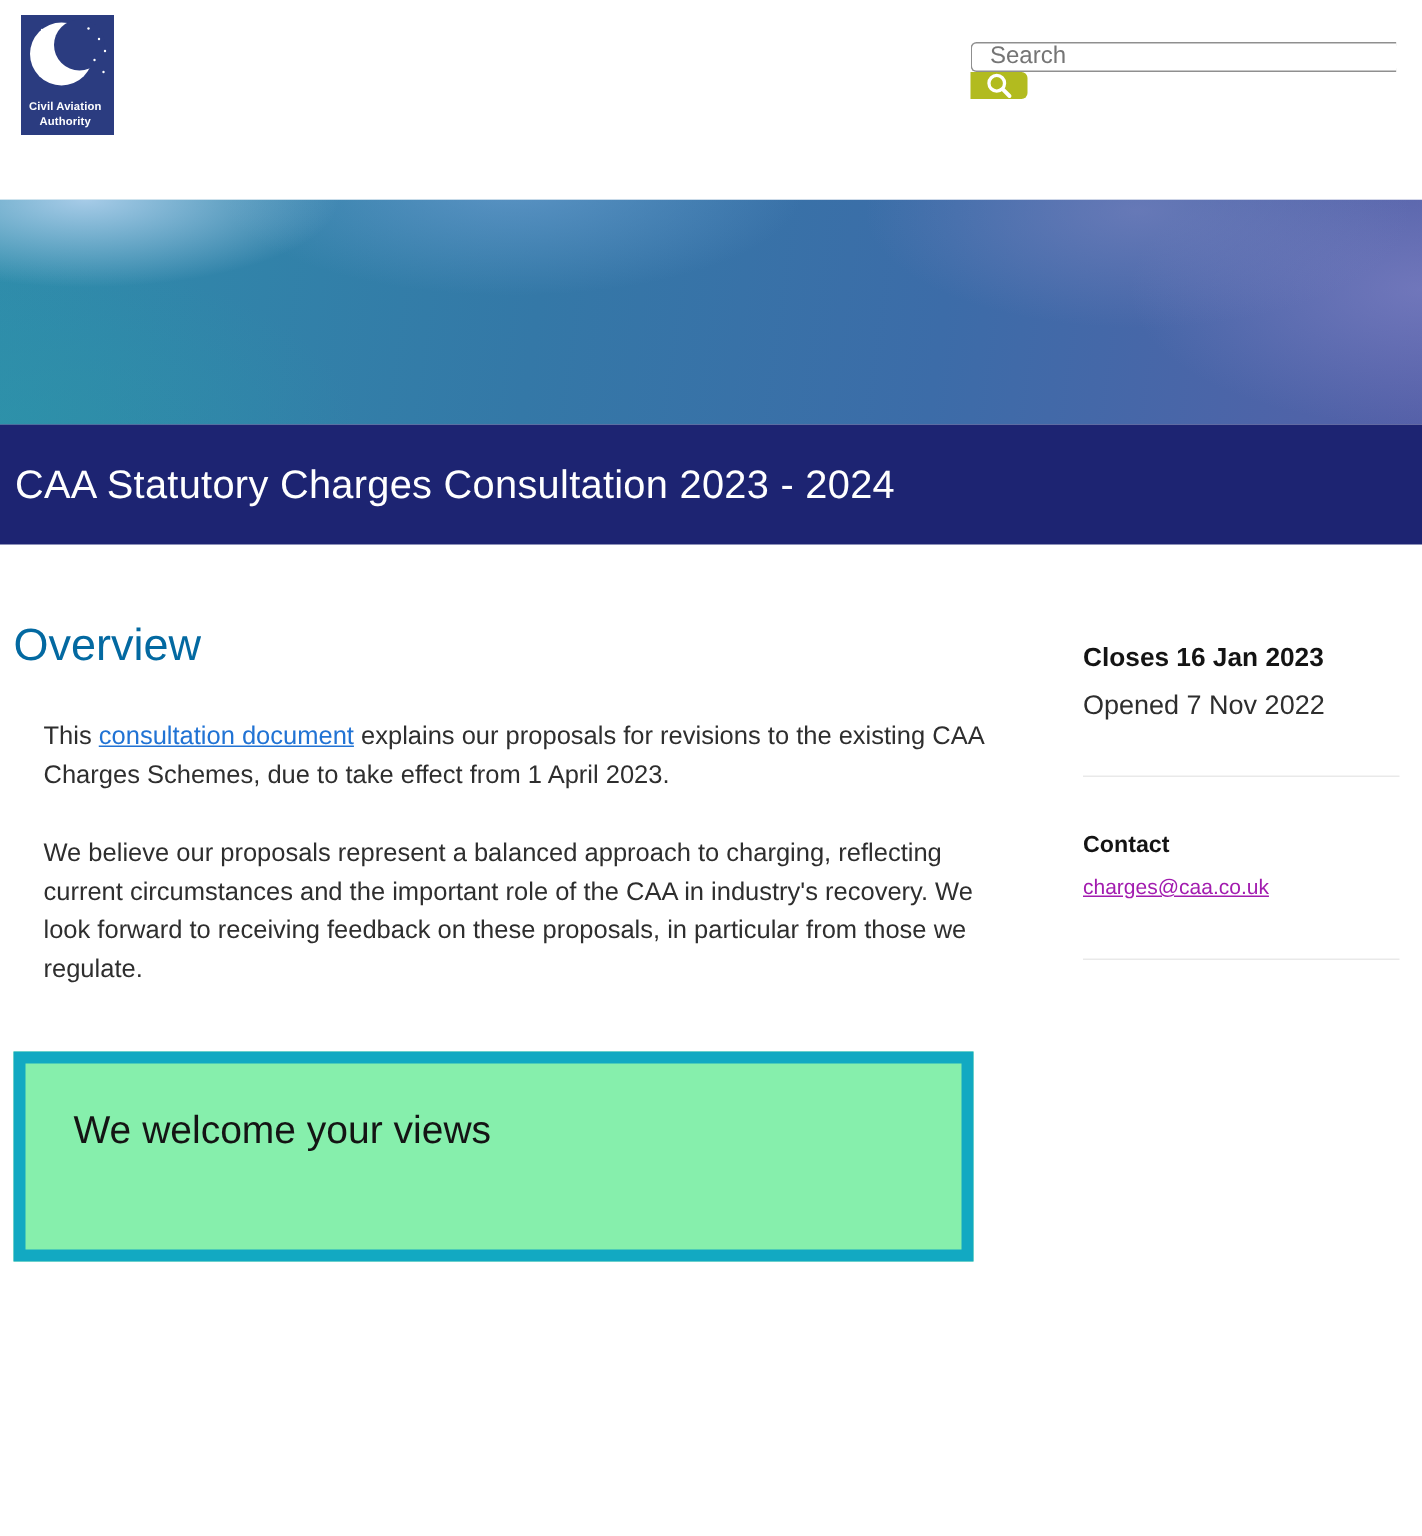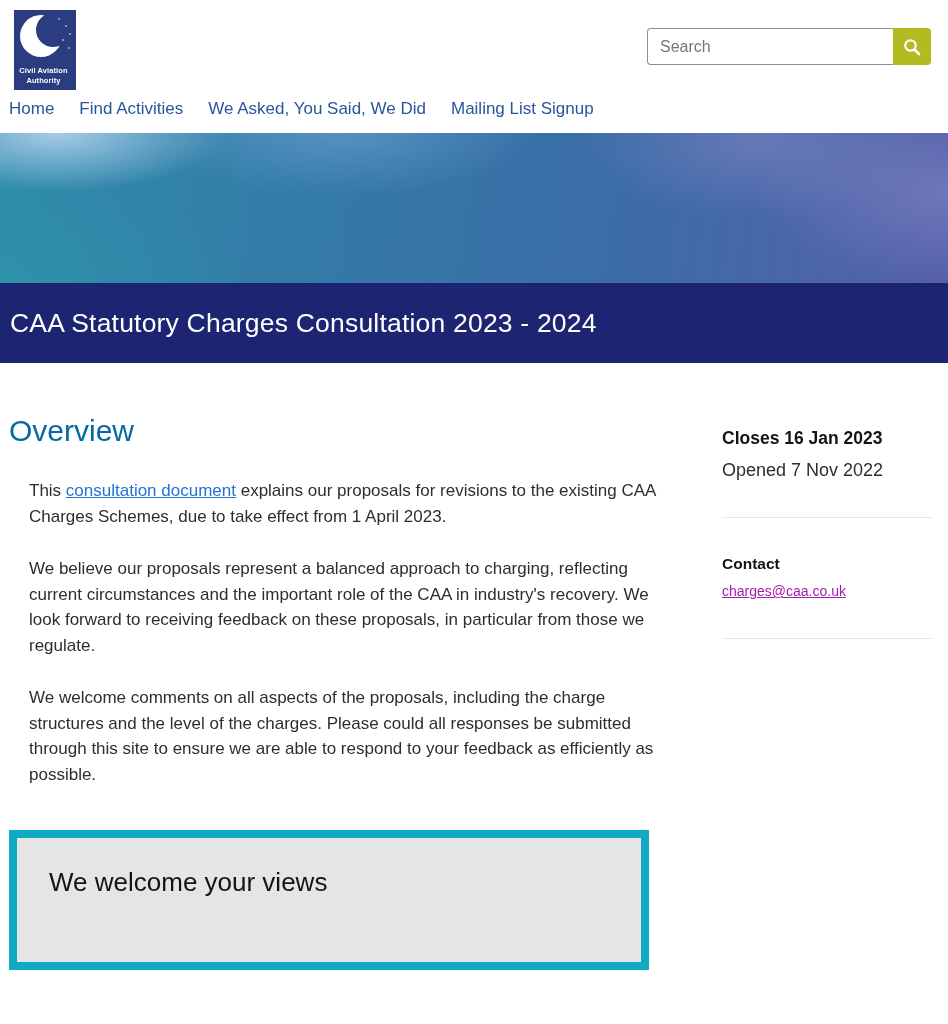--- a/index.html
+++ b/index.html
@@ -23,21 +23,21 @@
   .logo svg { position: absolute; left: 0; top: 0; }
   .logo-text {
     position: absolute; left: 0; right: 3px; bottom: 5px;
     color: #fff; font-size: 7.5px; font-weight: bold;
     text-align: center; line-height: 1.25;
     letter-spacing: 0.1px;
   }
 
   .search-wrap {
     position: absolute; top: 28px; right: 17px;
-    display: flex; width: 284px; height: 37px;
+    display: flex; width: 284px; height: 37px; flex-direction: column;
   }
   .search-input {
     flex: 1; height: 37px;
     border: 1px solid #8f8f8f; border-right: none;
     border-radius: 4px 0 0 4px;
     font-size: 16px; color: #555;
     padding: 0 12px;
     font-family: "Liberation Sans", sans-serif;
     outline: none;
   }
@@ -92,21 +92,21 @@
     font-size: 17px; line-height: 25.5px; color: #2e2e2e;
     margin-bottom: 27px; max-width: 655px; margin-left: 20px;
   }
   a.text-link { color: #2173d4; text-decoration: underline; cursor: pointer; }
 
   
   .cta-box {
     margin-top: 43px;
     width: 640px;
     border: 8px solid #12a9c2;
-    background: #e5e5e5;
+    background: #86efac;
     padding: 29px 30px 38px 32px;
   }
   .cta-box h3 { font-weight: normal; font-size: 26px; color: #141414; margin-bottom: 26px; }
   .cta-link {
     color: #1d6fd8; font-size: 21px; text-decoration: underline; cursor: pointer;
   }
   .cta-chevron {
     color: #1d6fd8; font-size: 26px; text-decoration: none;
     margin-left: 9px; vertical-align: -2px; display: inline-block;
   }
@@ -146,44 +146,37 @@
   <div class="search-wrap">
     <input class="search-input" type="text" placeholder="Search" style="">
     <button class="search-btn">
       <svg width="18" height="18" viewBox="0 0 18 18">
         <circle cx="7.5" cy="7.5" r="5.2" fill="none" stroke="#ffffff" stroke-width="2.2"></circle>
         <line x1="11.6" y1="11.6" x2="16" y2="16" stroke="#ffffff" stroke-width="2.6" stroke-linecap="round"></line>
       </svg>
     </button>
   </div>
 
-  <nav class="nav">
-    <a>Home</a>
-    <a>Find Activities</a>
-    <a>We Asked, You Said, We Did</a>
-    <a>Mailing List Signup</a>
-  </nav>
 </div>
 
 <div class="hero"></div>
 
 <div class="banner">
   <h1>CAA Statutory Charges Consultation 2023 - 2024</h1>
 </div>
 
 <div class="content">
 
   <div class="main-col">
     <h2>Overview</h2>
 
     <p><span>This </span><a class="text-link">consultation document</a><span> explains our proposals for revisions to the existing CAA Charges Schemes, due to take effect from 1 April 2023.</span></p>
 
     <p>We believe our proposals represent a balanced approach to charging, reflecting current circumstances and the important role of the CAA in industry's recovery. We look forward to receiving feedback on these proposals, in particular from those we regulate.</p>
 
-    <p>We welcome comments on all aspects of the proposals, including the charge structures and the level of the charges. Please could all responses be submitted through this site to ensure we are able to respond to your feedback as efficiently as possible.</p>
 
     <div class="cta-box">
       <h3>We welcome your views</h3>
     </div>
   </div>
 
   <div class="side-col">
     <div class="side-closes">Closes 16 Jan 2023</div>
     <div class="side-opened">Opened 7 Nov 2022</div>
     <hr class="side-divider">

